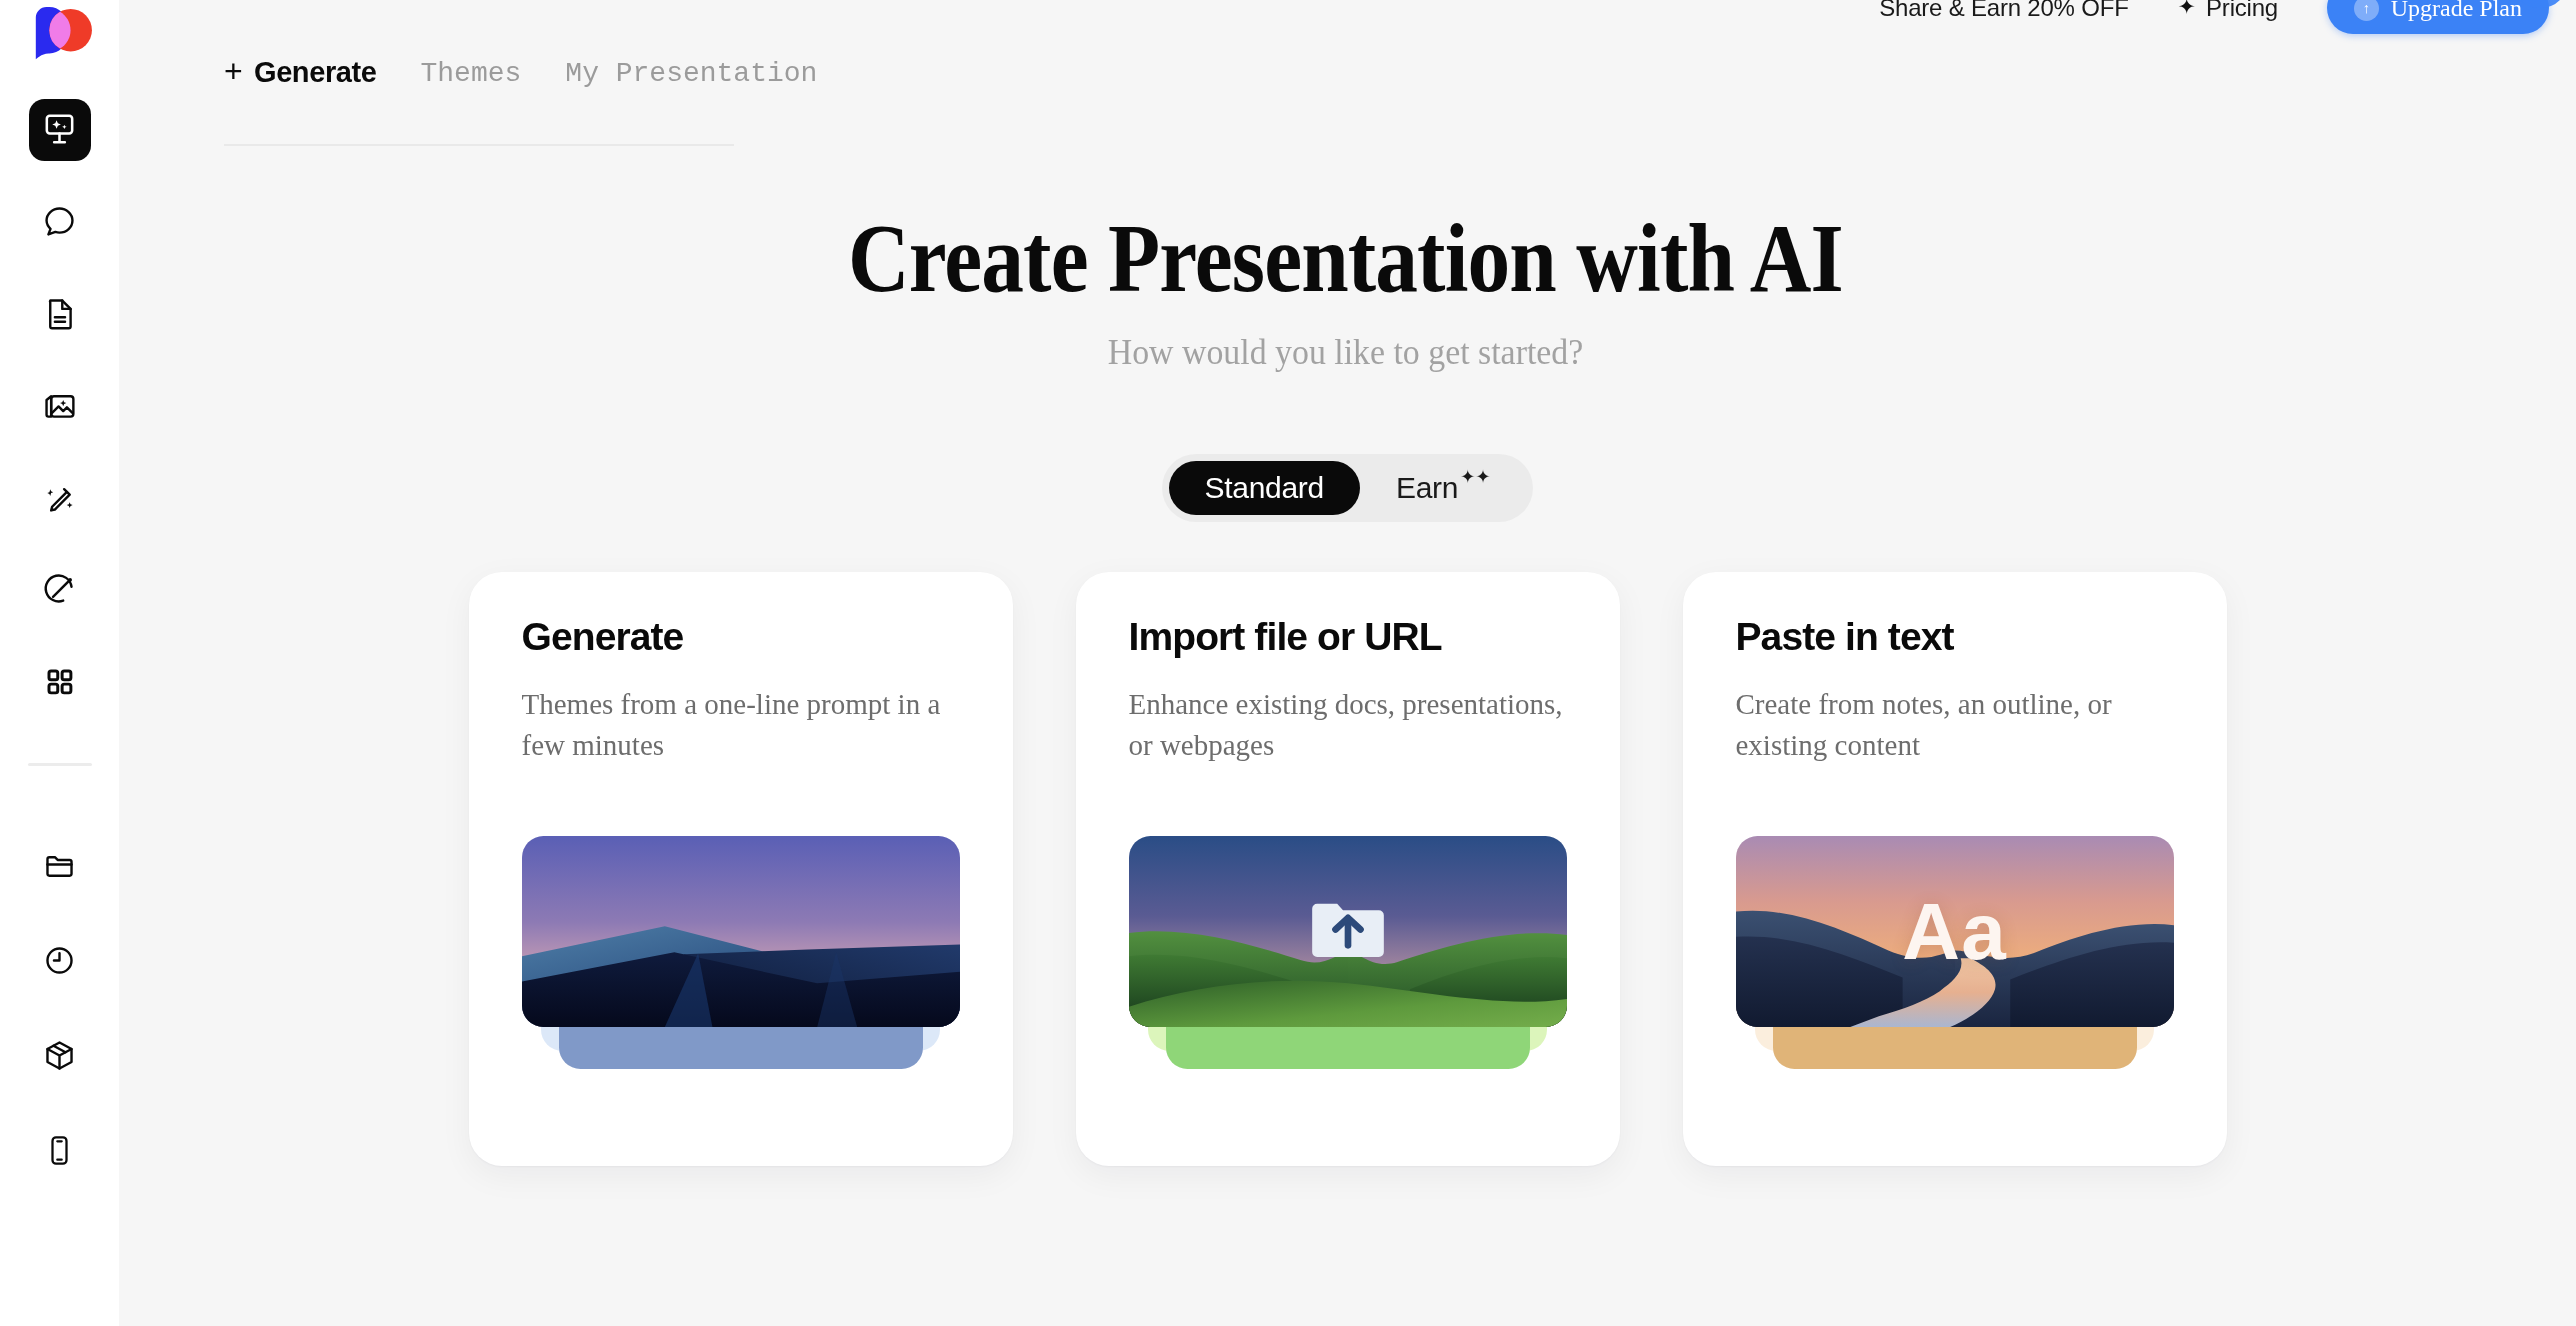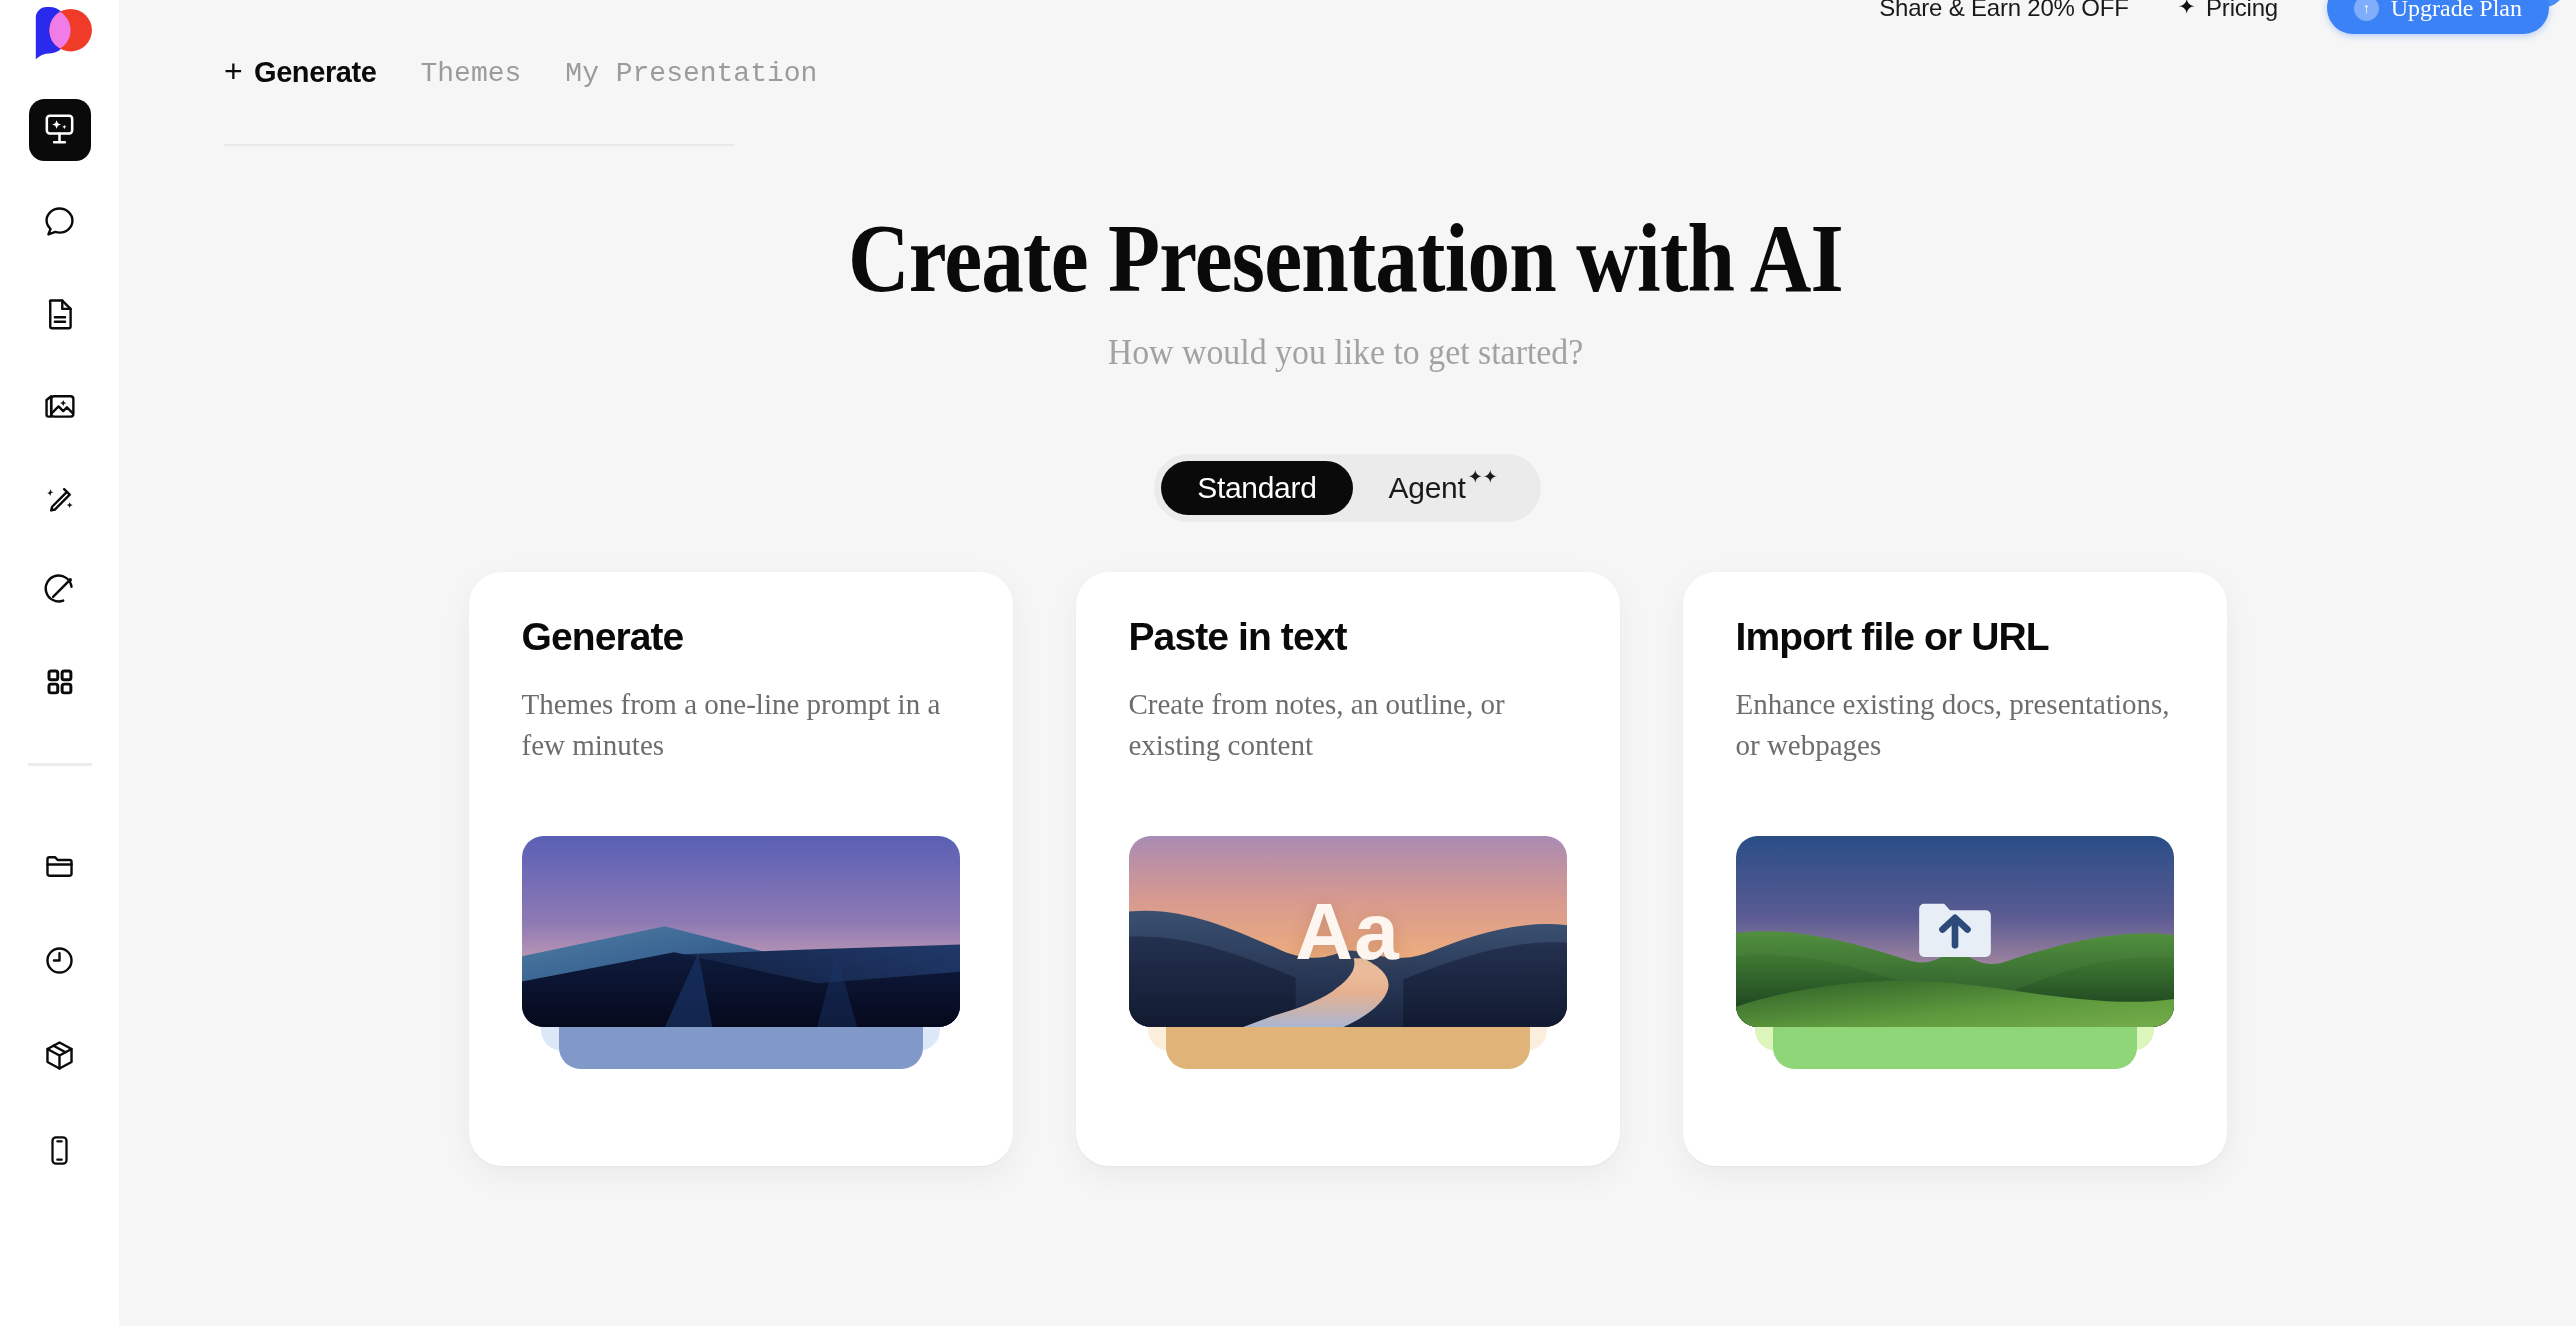--- a/index.html
+++ b/index.html
@@ -343,21 +343,21 @@
       <h1>Create Presentation with AI</h1>
       <p>How would you like to get started?</p>
     </div>
 
     <div class="toggle-wrap">
       <div class="toggle">
         <span class="toggle-opt active">
           <span>Standard</span>
         </span>
         <span class="toggle-opt">
-          <span>Agent</span>
+          <span>Earn</span>
           <span class="sup">✦✦</span>
         </span>
       </div>
     </div>
 
     <div class="cards">
 
       <div class="card">
         <h3>Generate</h3>
         <div class="desc">Themes from a one-line prompt in a few minutes</div>
@@ -400,61 +400,20 @@
                 <path d="M97 14 c1.4 11 4 14.5 15 16.5 -11 2-13.6 5.5-15 16.5 -1.4-11 -4-14.5 -15-16.5 11-2 13.6-5.5 15-16.5z" fill="#f4f5ff"></path>
                 <path d="M18 66 c1.1 8.6 3.1 11.3 11.6 12.9 -8.5 1.6-10.5 4.3-11.6 12.9 -1.1-8.6 -3.1-11.3 -11.6-12.9 8.5-1.6 10.5-4.3 11.6-12.9z" fill="#f4f5ff"></path>
                 <path d="M44 88 c.8 6 2.2 7.9 8.1 9 -5.9 1.1-7.3 3-8.1 9 -.8-6 -2.2-7.9 -8.1-9 5.9-1.1 7.3-3 8.1-9z" fill="#f4f5ff"></path>
               </svg>
             </span>
           </div>
         </div>
       </div>
 
       <div class="card">
-        <h3>Paste in text</h3>
-        <div class="desc">Create from notes, an outline, or existing content</div>
-        <div class="art-stack">
-          <div class="layer l1" style="background:#fbeedd"></div>
-          <div class="layer l2" style="background:#e0b478"></div>
-          <div class="art">
-            <svg viewBox="0 0 460 197" preserveAspectRatio="none" aria-hidden="true">
-              <defs>
-                <linearGradient id="g2sky" x1="0" y1="0" x2="0" y2="1">
-                  <stop offset="0" stop-color="#a98bb3"></stop>
-                  <stop offset=".34" stop-color="#d89a8f"></stop>
-                  <stop offset=".66" stop-color="#eeae7c"></stop>
-                  <stop offset="1" stop-color="#f2bf8e"></stop>
-                </linearGradient>
-                <linearGradient id="g2hl" x1="0" y1="0" x2="0" y2="1">
-                  <stop offset="0" stop-color="#3b5071"></stop>
-                  <stop offset="1" stop-color="#1a2540"></stop>
-                </linearGradient>
-                <linearGradient id="g2hd" x1="0" y1="0" x2="0" y2="1">
-                  <stop offset="0" stop-color="#24314f"></stop>
-                  <stop offset="1" stop-color="#111a30"></stop>
-                </linearGradient>
-                <linearGradient id="g2riv" x1="0" y1="1" x2="0" y2="0">
-                  <stop offset="0" stop-color="#aab6d0"></stop>
-                  <stop offset=".5" stop-color="#e6b090"></stop>
-                  <stop offset="1" stop-color="#f0c6a4"></stop>
-                </linearGradient>
-              </defs>
-              <rect width="460" height="197" fill="url(#g2sky)"></rect>
-              <path d="M0 78 C55 72 110 96 160 118 C200 134 215 120 230 118 L230 197 L0 197z" fill="url(#g2hl)"></path>
-              <path d="M460 92 C410 86 355 104 315 120 C280 134 250 118 230 118 L230 197 L460 197z" fill="url(#g2hl)"></path>
-              <path d="M0 104 C60 100 120 124 175 146 L175 197 L0 197z" fill="url(#g2hd)"></path>
-              <path d="M460 110 C400 106 340 128 288 148 L288 197 L460 197z" fill="url(#g2hd)"></path>
-              <path d="M236 126 C240 140 228 150 214 160 C198 171 176 178 150 186 L120 197 L225 197 C250 186 268 172 272 158 C276 142 258 132 246 126z" fill="url(#g2riv)"></path>
-            </svg>
-            <span class="glyph aa-text">Aa</span>
-          </div>
-        </div>
-      </div>
-
-      <div class="card">
         <h3>Import file or URL</h3>
         <div class="desc">Enhance existing docs, presentations, or webpages</div>
         <div class="art-stack">
           <div class="layer l1" style="background:#dcf5bb"></div>
           <div class="layer l2" style="background:#8fd678"></div>
           <div class="art">
             <svg viewBox="0 0 460 197" preserveAspectRatio="none" aria-hidden="true">
               <defs>
                 <linearGradient id="g3sky" x1="0" y1="0" x2="0" y2="1">
                   <stop offset="0" stop-color="#2a4d86"></stop>
@@ -487,16 +446,57 @@
               <svg width="95" height="82" viewBox="0 0 98 84" aria-hidden="true">
                 <path d="M6 14a6 6 0 0 1 6-6h24l7 8h43a6 6 0 0 1 6 6v44a6 6 0 0 1-6 6H12a6 6 0 0 1-6-6z" fill="#e8eef6"></path>
                 <path d="M49 58V28" stroke="#2c4a7a" stroke-width="8" stroke-linecap="round"></path>
                 <path d="M34 39l15-14 15 14" fill="none" stroke="#2c4a7a" stroke-width="8" stroke-linecap="round" stroke-linejoin="round"></path>
               </svg>
             </span>
           </div>
         </div>
       </div>
 
+      <div class="card">
+        <h3>Paste in text</h3>
+        <div class="desc">Create from notes, an outline, or existing content</div>
+        <div class="art-stack">
+          <div class="layer l1" style="background:#fbeedd"></div>
+          <div class="layer l2" style="background:#e0b478"></div>
+          <div class="art">
+            <svg viewBox="0 0 460 197" preserveAspectRatio="none" aria-hidden="true">
+              <defs>
+                <linearGradient id="g2sky" x1="0" y1="0" x2="0" y2="1">
+                  <stop offset="0" stop-color="#a98bb3"></stop>
+                  <stop offset=".34" stop-color="#d89a8f"></stop>
+                  <stop offset=".66" stop-color="#eeae7c"></stop>
+                  <stop offset="1" stop-color="#f2bf8e"></stop>
+                </linearGradient>
+                <linearGradient id="g2hl" x1="0" y1="0" x2="0" y2="1">
+                  <stop offset="0" stop-color="#3b5071"></stop>
+                  <stop offset="1" stop-color="#1a2540"></stop>
+                </linearGradient>
+                <linearGradient id="g2hd" x1="0" y1="0" x2="0" y2="1">
+                  <stop offset="0" stop-color="#24314f"></stop>
+                  <stop offset="1" stop-color="#111a30"></stop>
+                </linearGradient>
+                <linearGradient id="g2riv" x1="0" y1="1" x2="0" y2="0">
+                  <stop offset="0" stop-color="#aab6d0"></stop>
+                  <stop offset=".5" stop-color="#e6b090"></stop>
+                  <stop offset="1" stop-color="#f0c6a4"></stop>
+                </linearGradient>
+              </defs>
+              <rect width="460" height="197" fill="url(#g2sky)"></rect>
+              <path d="M0 78 C55 72 110 96 160 118 C200 134 215 120 230 118 L230 197 L0 197z" fill="url(#g2hl)"></path>
+              <path d="M460 92 C410 86 355 104 315 120 C280 134 250 118 230 118 L230 197 L460 197z" fill="url(#g2hl)"></path>
+              <path d="M0 104 C60 100 120 124 175 146 L175 197 L0 197z" fill="url(#g2hd)"></path>
+              <path d="M460 110 C400 106 340 128 288 148 L288 197 L460 197z" fill="url(#g2hd)"></path>
+              <path d="M236 126 C240 140 228 150 214 160 C198 171 176 178 150 186 L120 197 L225 197 C250 186 268 172 272 158 C276 142 258 132 246 126z" fill="url(#g2riv)"></path>
+            </svg>
+            <span class="glyph aa-text">Aa</span>
+          </div>
+        </div>
+      </div>
+
     </div>
   </main>
 </div>
 
 
 </body></html>

